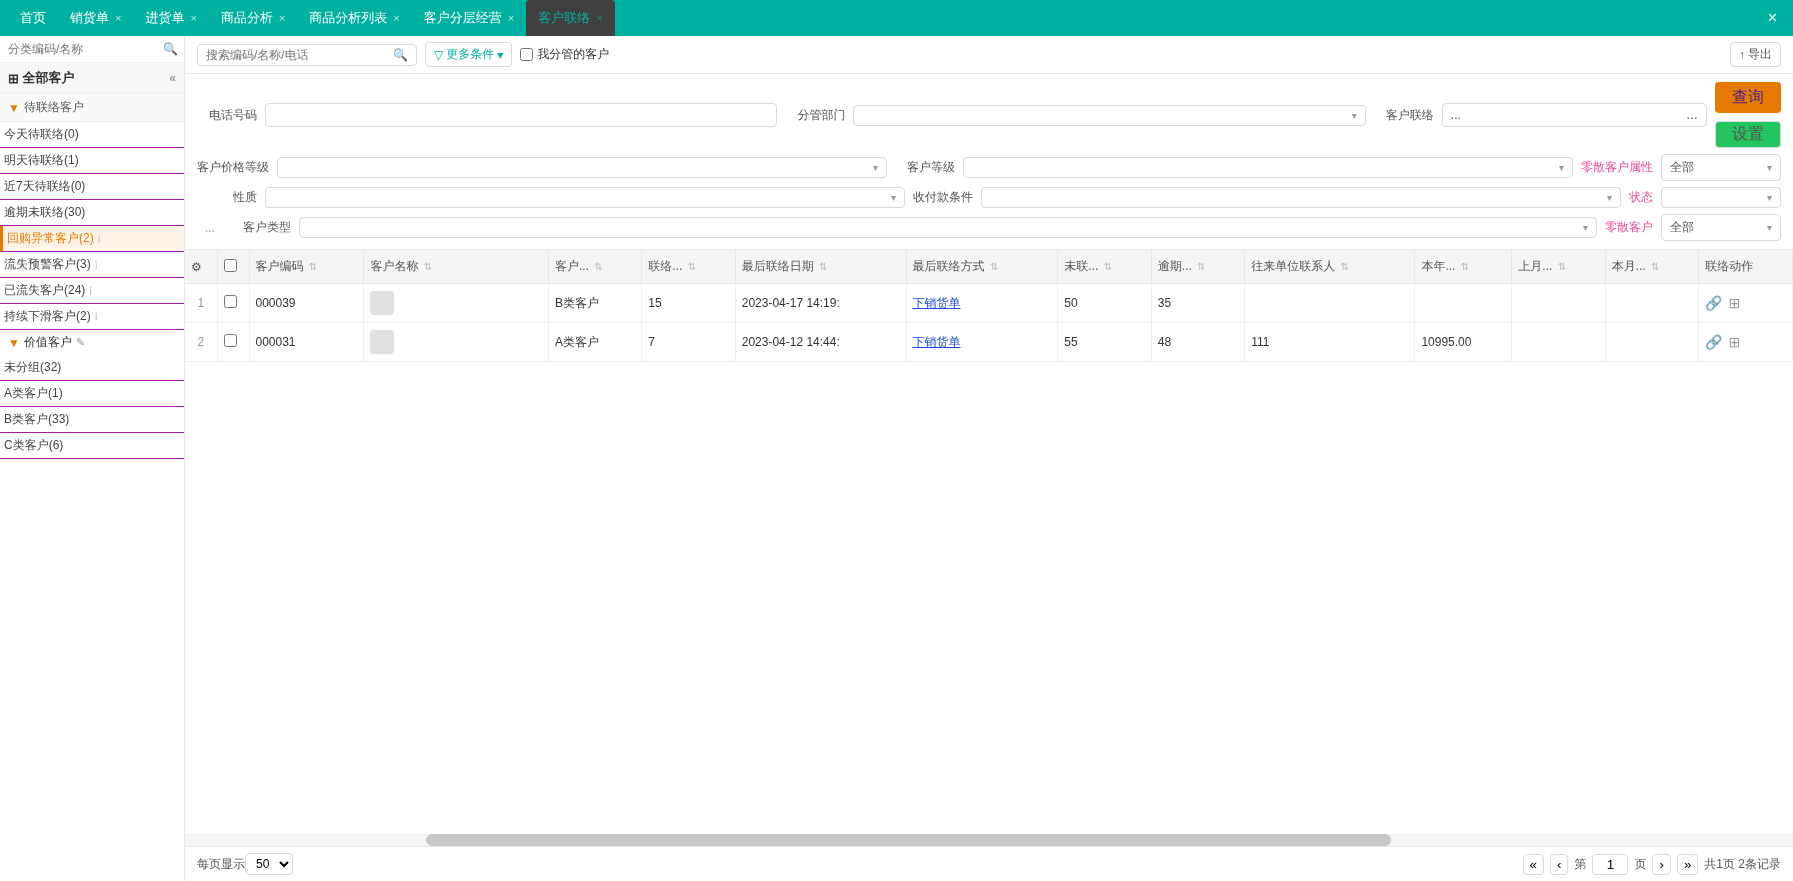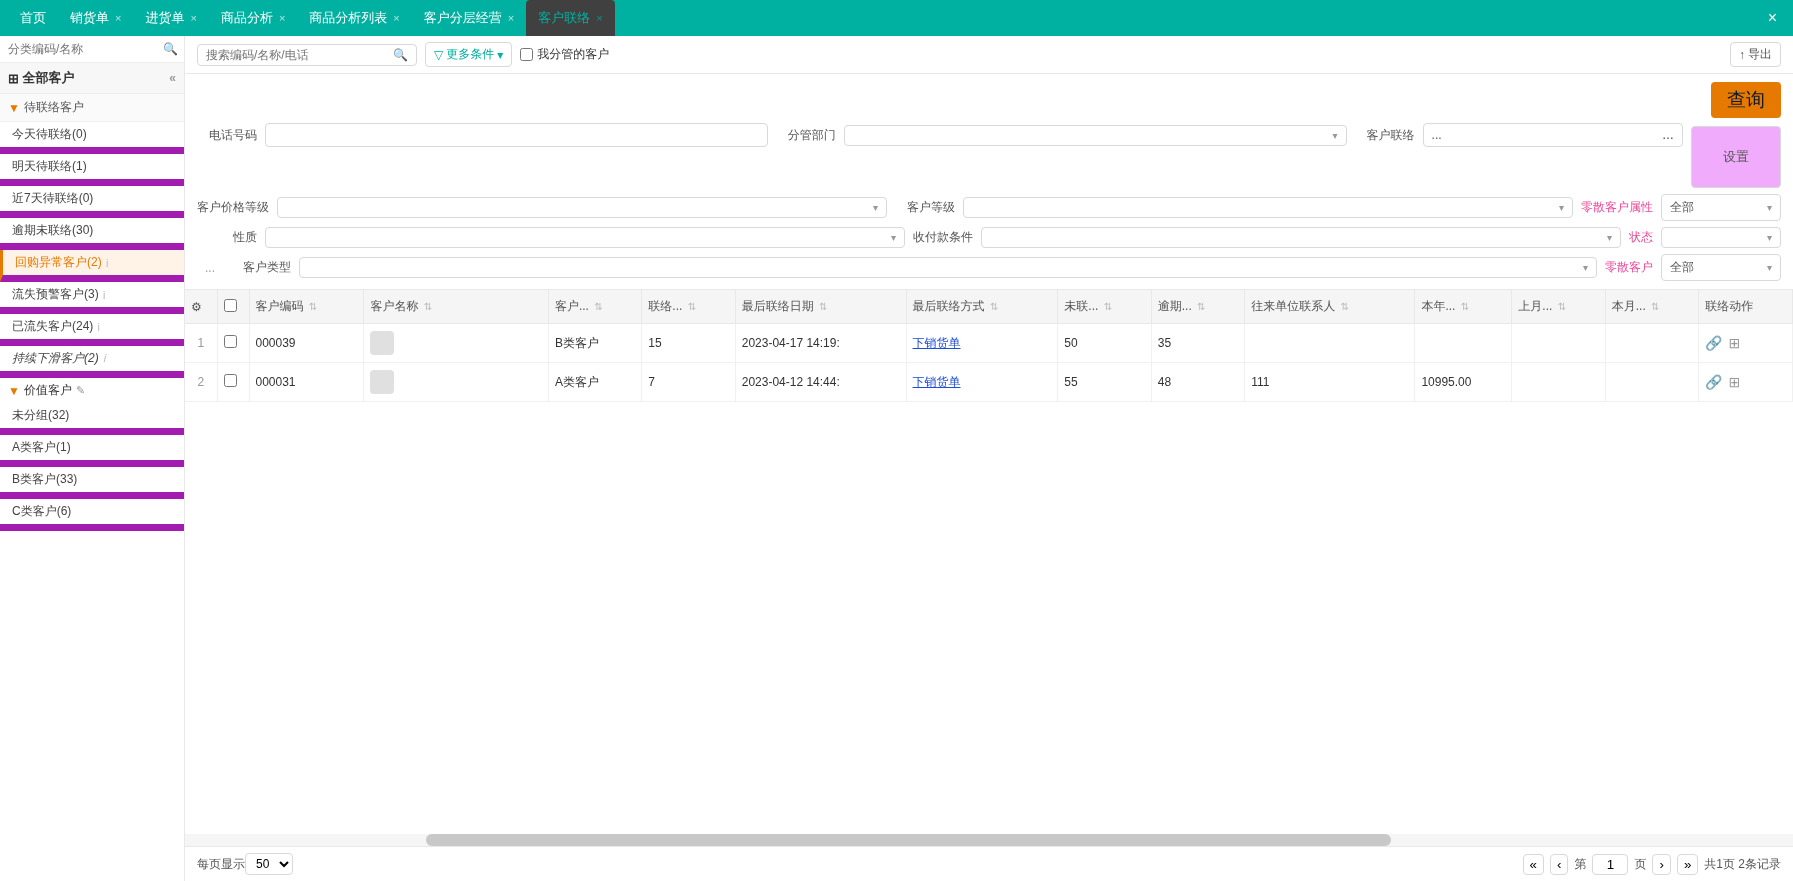--- a/index.html
+++ b/index.html
@@ -41,22 +41,22 @@
     }
     .sidebar-section-title .collapse-btn { margin-left: auto; color: #999; font-size: 12px; cursor: pointer; }
 
     .sidebar-group-title {
       display: flex; align-items: center; padding: 5px 8px; color: #555; font-size: 12px;
       background: #fafafa; border-bottom: 1px solid #f0f0f0; cursor: pointer;
     }
     .sidebar-group-title .arrow { margin-right: 4px; color: #e67a00; }
 
     .sidebar-item {
-      padding: 4px 8px 4px 12px; font-size: 12px; color: #444; cursor: pointer;
-      border-bottom: 7px solid #a21caf; white-space: nowrap;
+      padding: 4px 8px 4px 4px; font-size: 12px; color: #444; cursor: pointer;
+      border-bottom: 1px solid #a21caf; white-space: nowrap;
     }
 
     .sidebar-group-value { display: flex; align-items: center; padding: 4px 8px; }
     .sidebar-group-value .edit-icon { margin-left: 4px; color: #999; cursor: pointer; font-size: 11px; }
 
     
     .content-area {
       flex: 1; display: flex; flex-direction: column; overflow: hidden;
     }
 
@@ -101,26 +101,26 @@
     .filter-select .text { flex: 1; font-size: 12px; color: #555; }
     .filter-select .arrow { color: #999; font-size: 10px; }
     .filter-inline-label { font-size: 12px; color: #ec4899; white-space: nowrap; }
     .filter-inline-select {
       display: flex; align-items: center; border: 1px solid #d9d9d9; border-radius: 4px;
       padding: 4px 8px; min-width: 100px; cursor: pointer; gap: 31px;
     }
     .filter-inline-select .text { flex: 1; font-size: 12px; color: #555; }
     .filter-inline-select .arrow { color: #999; font-size: 10px; }
     .query-btn {
-      background: #e67a00; color: #0f172a; border: none; border-radius: 4px;
-      padding: 5px 16px; cursor: pointer; font-size: 19px; margin-left: 20px;
+      background: #e67a00; color: #4c1d95; border: none; border-radius: 4px;
+      padding: 5px 16px; cursor: pointer; font-size: 16px;
     }
     .settings-btn {
-      background: #f0abfc; color: #555; border: 1px solid #d9d9d9; border-radius: 4px;
-      padding: 21px 16px; cursor: pointer; font-size: 13px; margin-top: 4px;
+      background: #22c55e; color: #555; border: 1px solid #d9d9d9; border-radius: 4px;
+      padding: 2px 16px; cursor: pointer; font-size: 16px; margin-top: 4px;
     }
     .btn-group { display: flex; flex-direction: column; gap: 4px; }
     .more-btn { color: #999; cursor: pointer; font-size: 12px; padding: 4px 8px; }
 
     
     .table-area { flex: 1; overflow: auto; background: #fff; }
     table { width: 100%; border-collapse: collapse; font-size: 12px; }
     thead tr { background: #f5f5f5; }
     thead th {
       padding: 8px 6px; border-bottom: 1px solid #e8e8e8; border-right: 1px solid #e8e8e8;
@@ -229,21 +229,21 @@
       <span style="margin-left:4px;color:#bbb;font-size:11px;">ℹ</span>
     </div>
     <div class="sidebar-item" style="display:flex;align-items:center;">
       <span>流失预警客户(3)</span>
       <span style="margin-left:4px;color:#bbb;font-size:11px;">ℹ</span>
     </div>
     <div class="sidebar-item" style="display:flex;align-items:center;">
       <span>已流失客户(24)</span>
       <span style="margin-left:4px;color:#bbb;font-size:11px;">ℹ</span>
     </div>
-    <div class="sidebar-item" style="display:flex;align-items:flex-start;font-style:italic;">
+    <div class="sidebar-item" style="display:flex;align-items:flex-start;">
       <span>持续下滑客户(2)</span>
       <span style="margin-left:4px;color:#bbb;font-size:11px;">ℹ</span>
     </div>
 
     <div class="sidebar-group-value">
       <span class="arrow" style="color:#e67a00;margin-right:4px;">▼</span>
       <span>价值客户</span>
       <span class="edit-icon">✎</span>
     </div>
     <div class="sidebar-item">未分组(32)</div>

